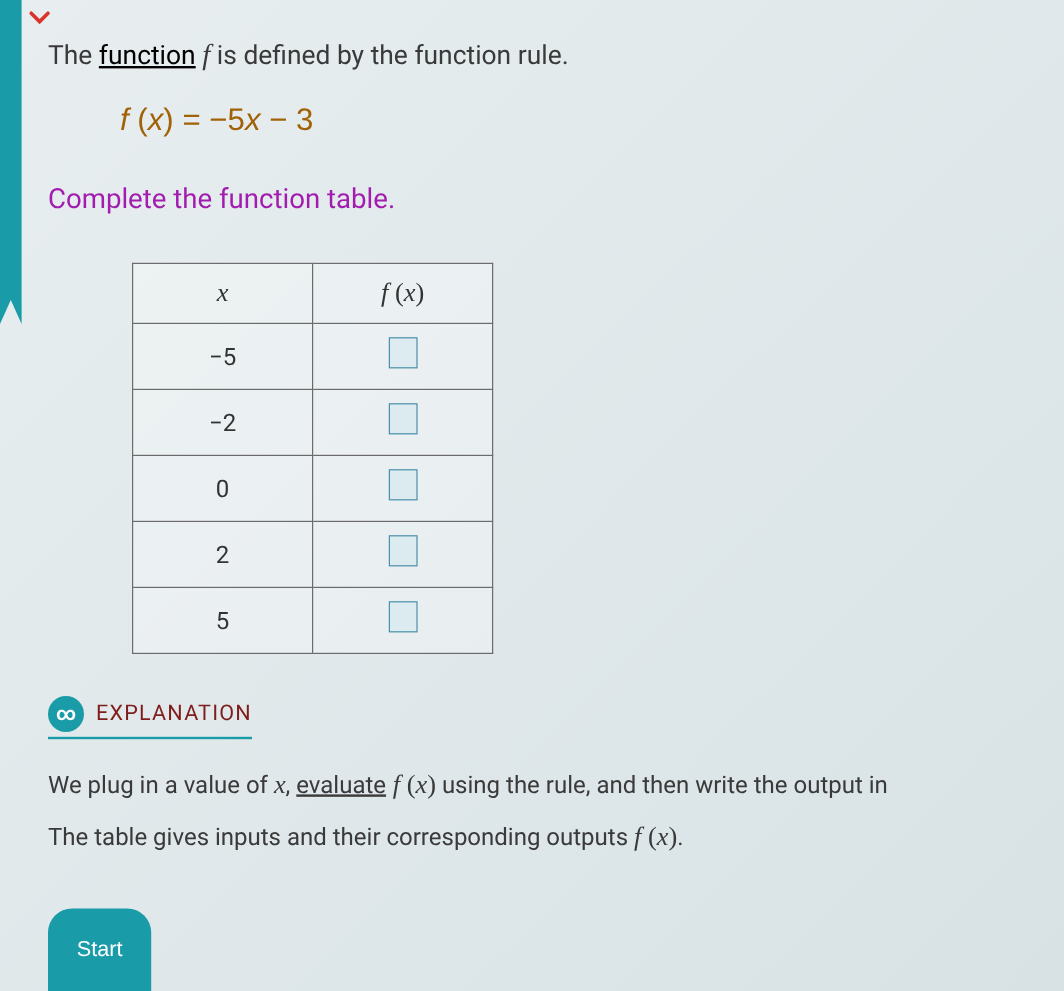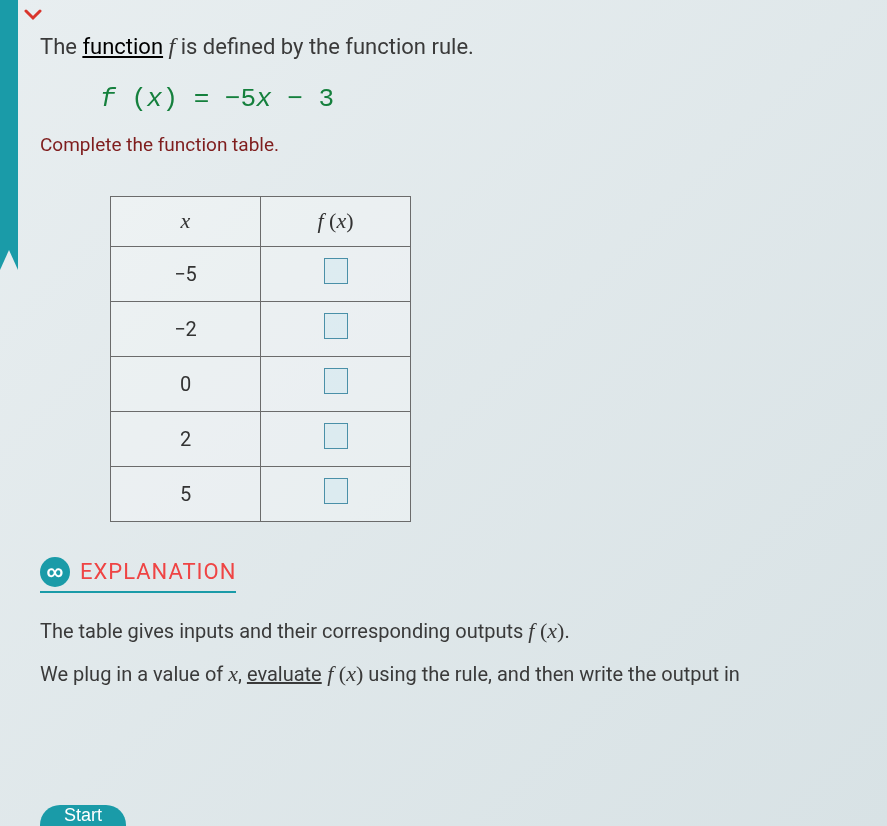--- a/index.html
+++ b/index.html
@@ -73,35 +73,35 @@
       color: #000000;
     }
     
     .italic-f {
       font-style: italic;
       font-family: 'Times New Roman', serif;
       font-size: 24px;
     }
     
     .formula {
-      font-family: Liberation Mono, monospace;
+      font-family: Liberation Sans, sans-serif;
       font-size: 26px;
       font-style: italic;
       margin-left: 60px;
-      margin-bottom: 19px;
-      color: #15803d;
+      margin-bottom: 37px;
+      color: #a16207;
     }
     
     .formula .roman {
       font-style: normal;
     }
     
     .complete-text {
-      font-size: 19px;
-      color: #7f1d1d;
+      font-size: 23px;
+      color: #a21caf;
       margin-bottom: 40px;
     }
     
     .function-table {
       margin-left: 70px;
       border-collapse: collapse;
       background: rgba(255, 255, 255, 0.3);
     }
     
     .function-table th,
@@ -158,22 +158,22 @@
       background: #1a9ba8;
       display: flex;
       align-items: center;
       justify-content: center;
       color: white;
       font-size: 16px;
       font-weight: bold;
     }
     
     .explanation-label {
-      font-size: 22px;
-      color: #ef4444;
+      font-size: 18px;
+      color: #7f1d1d;
       letter-spacing: 1px;
     }
     
     .explanation-text {
       font-size: 20px;
       color: #3a3a3a;
       line-height: 1.6;
       margin-bottom: 8px;
     }
     
@@ -188,21 +188,21 @@
       font-size: 22px;
     }
     
     .start-button {
       position: absolute;
       left: 40px;
       bottom: 0;
       background: #1a9ba8;
       color: white;
       border: none;
-      padding: 0 24px;
+      padding: 24px 24px;
       border-radius: 20px 20px 0 0;
       font-size: 18px;
       cursor: pointer;
     }
   </style>
 </head>
 <body>
 
 <div class="left-sidebar"></div>
 
@@ -257,22 +257,22 @@
 
   <div class="explanation-section">
     <div class="explanation-header">
       <div class="explanation-icon">
         <span>∞</span>
       </div>
       <span class="explanation-label">EXPLANATION</span>
     </div>
 
     <p class="explanation-text">
+      <span>We plug in a value of </span><span class="fx-notation">x</span><span>, </span><span class="evaluate-link">evaluate</span><span class="fx-notation"> f <span style="font-style:normal">(</span>x<span style="font-style:normal">)</span></span><span> using the rule, and then write the output in</span>
+    </p>
+    <p class="explanation-text">
       <span>The table gives inputs and their corresponding outputs </span><span class="fx-notation">f <span style="font-style:normal">(</span>x<span style="font-style:normal">)</span></span><span>.</span>
     </p>
-    <p class="explanation-text">
-      <span>We plug in a value of </span><span class="fx-notation">x</span><span>, </span><span class="evaluate-link">evaluate</span><span class="fx-notation"> f <span style="font-style:normal">(</span>x<span style="font-style:normal">)</span></span><span> using the rule, and then write the output in</span>
-    </p>
   </div>
 
 </div>
 
 <button class="start-button">Start</button>
 
 </body></html>

